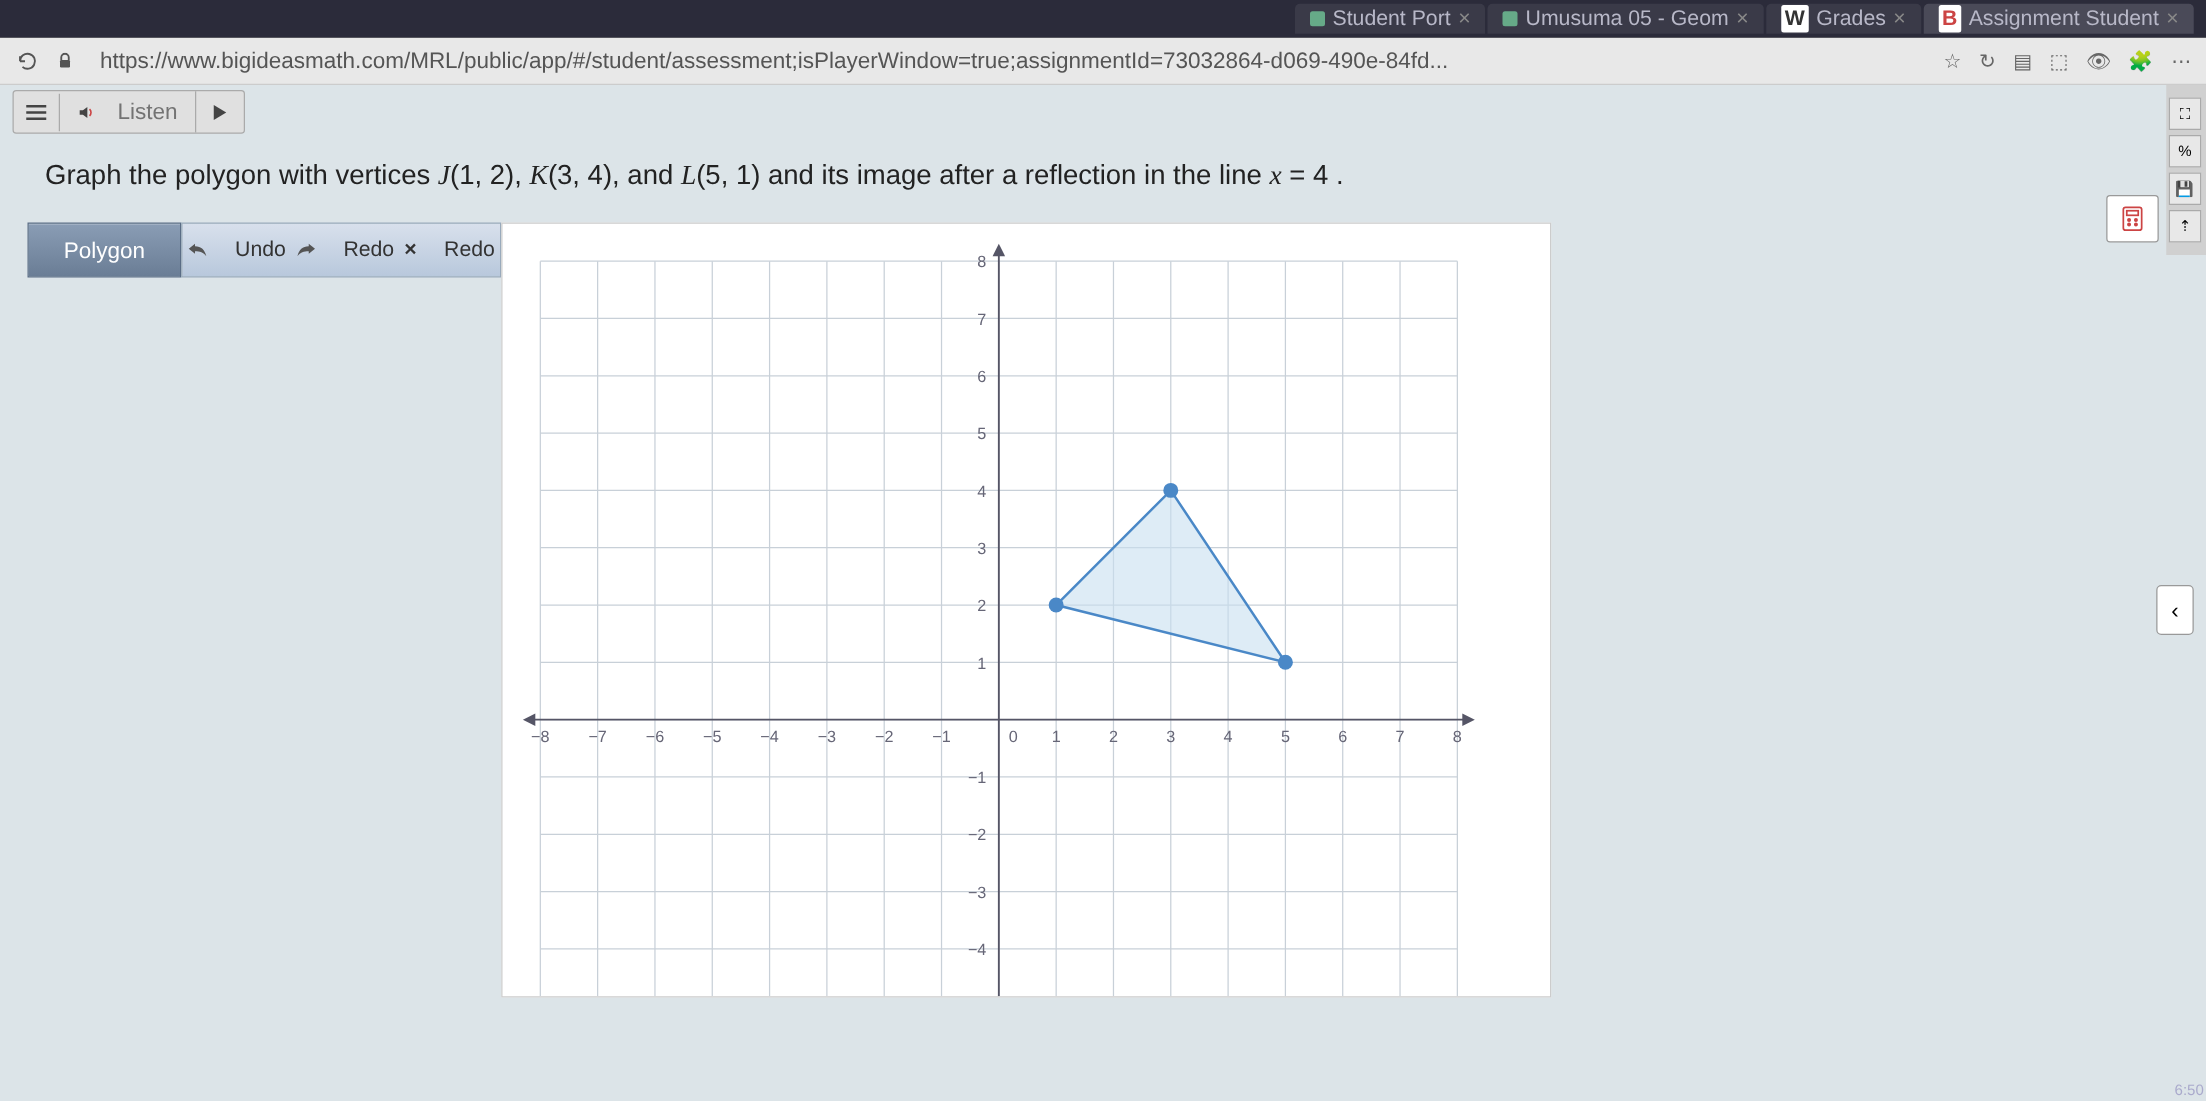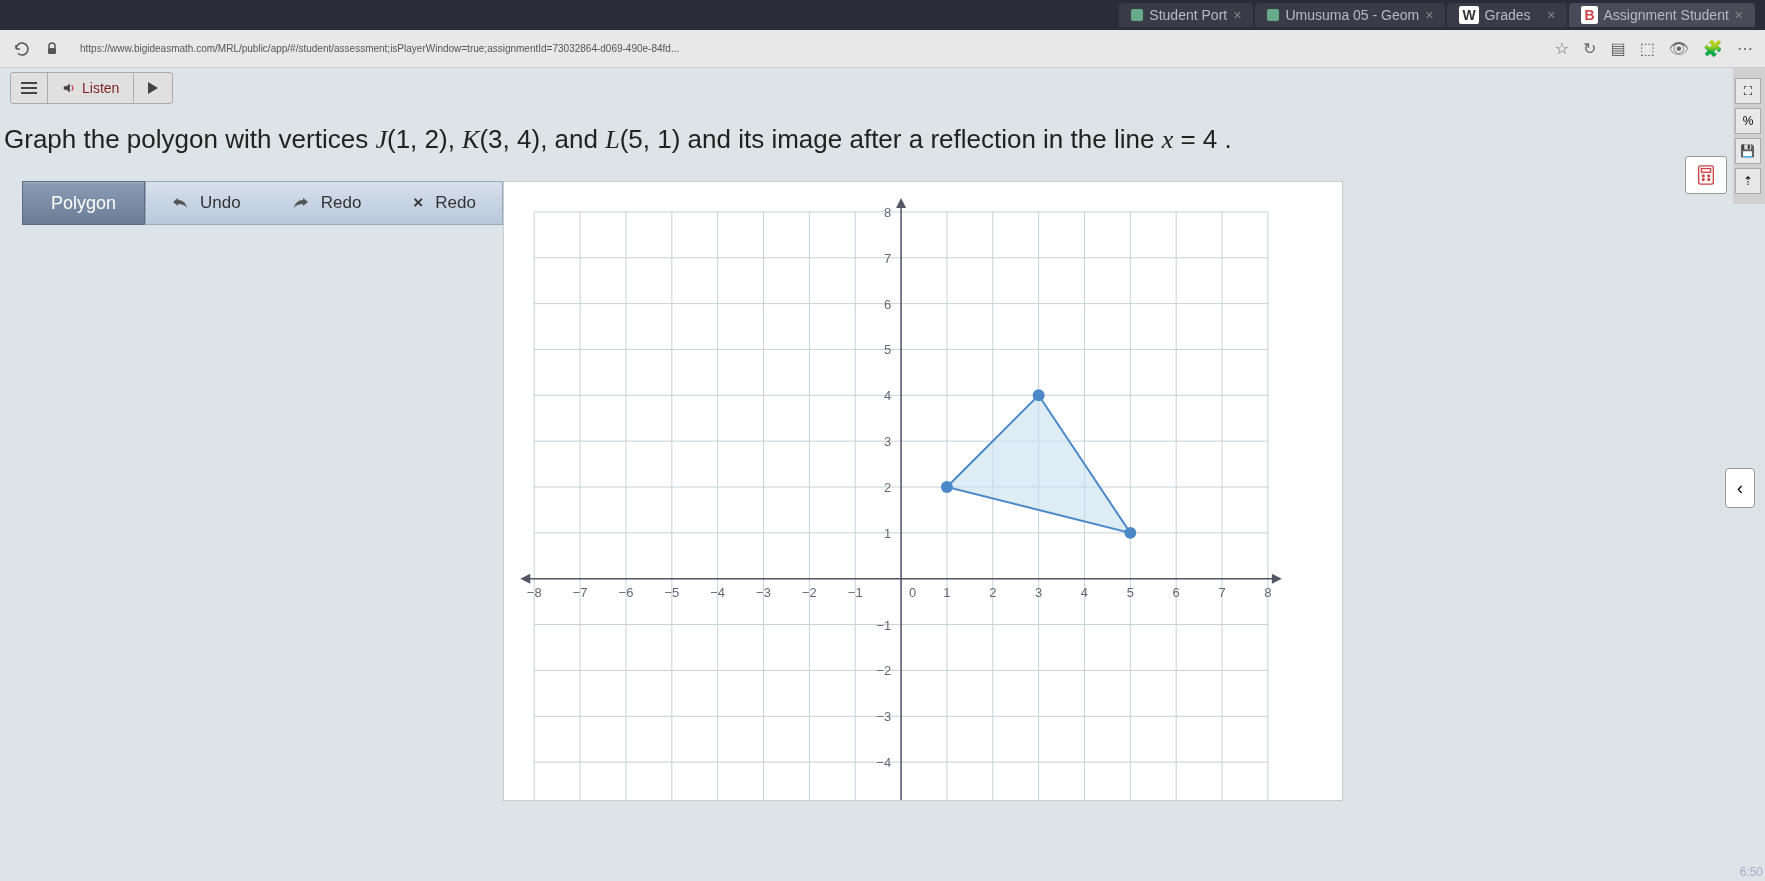--- a/index.html
+++ b/index.html
@@ -18,21 +18,21 @@
       display: flex;
       margin-left: auto;
       gap: 2px;
       height: 24px;
     }
     
     .browser-tab {
       background: #3a3a48;
       color: #b8b8c8;
       padding: 3px 12px;
-      font-size: 14px;
+      font-size: 17px;
       display: flex;
       align-items: center;
       gap: 6px;
       border-radius: 4px 4px 0 0;
       min-width: 120px;
     }
     
     .browser-tab.active { background: #4a4a58; }
     .browser-tab .tab-icon { width: 12px; height: 12px; background: #6a8; border-radius: 2px; }
     .browser-tab .tab-close { margin-left: auto; color: #888; cursor: pointer; }
@@ -52,21 +52,21 @@
       color: #555;
       display: flex;
       align-items: center;
       justify-content: center;
       cursor: pointer;
     }
     
     .url-text {
       flex: 1;
       color: #555;
-      font-size: 10px;
+      font-size: 18px;
       padding: 4px 8px;
     }
     
     .url-icons {
       display: flex;
       gap: 14px;
       align-items: center;
       color: #666;
     }
     
@@ -92,45 +92,45 @@
       cursor: pointer;
     }
     
     .hamburger-lines { display: block; width: 16px; }
     .hamburger-lines span { display: block; height: 2px; background: #444; margin: 3px 0; }
     
     .listen-btn {
       padding: 6px 14px;
       display: flex;
       align-items: center;
-      gap: 6px;
+      gap: 18px;
       border-right: 1px solid #aaa;
       cursor: pointer;
-      font-size: 14px;
-      color: #7f1d1d;
+      font-size: 18px;
+      color: #737373;
     }
     
     .speaker-icon { width: 14px; height: 14px; }
     
     .play-btn {
       padding: 6px 14px;
       cursor: pointer;
     }
     
     .play-triangle {
       width: 0; height: 0;
       border-left: 10px solid #444;
       border-top: 6px solid transparent;
       border-bottom: 6px solid transparent;
     }
     
     .question-text {
-      font-size: 26px;
+      font-size: 22px;
       color: #222;
-      padding: 12px 4px;
+      padding: 12px 36px;
       line-height: 1.5;
     }
     
     .math-var { font-style: italic; font-family: 'Times New Roman', serif; }
     
     .tool-area {
       display: flex;
       flex-direction: row;
       margin: 10px 22px;
     }
@@ -153,26 +153,26 @@
     
     .toolbar-spacer { flex: 1; }
     
     .action-buttons {
       display: flex;
       background: linear-gradient(to bottom, #d8e0ec, #b8c8dc);
       border: 1px solid #9ab;
     }
     
     .action-btn {
-      padding: 10px 26px;
+      padding: 10px 4px;
       font-size: 17px;
       color: #333;
       display: flex;
       align-items: center;
-      gap: 12px;
+      gap: 22px;
       cursor: pointer;
       background: transparent;
       border: none;
     }
     
     .graph-container {
       background: #fff;
       border: 1px solid #ccc;
       width: 840px;
       height: 620px;

